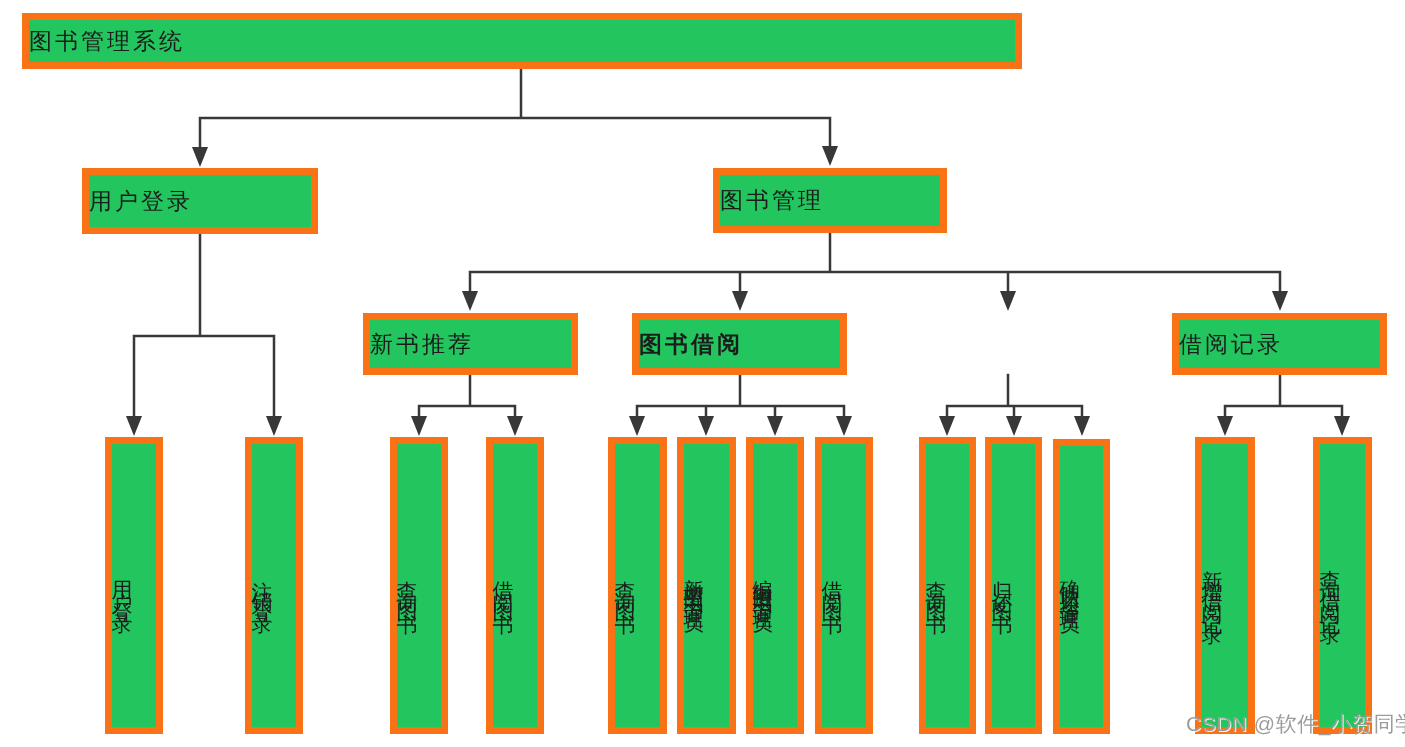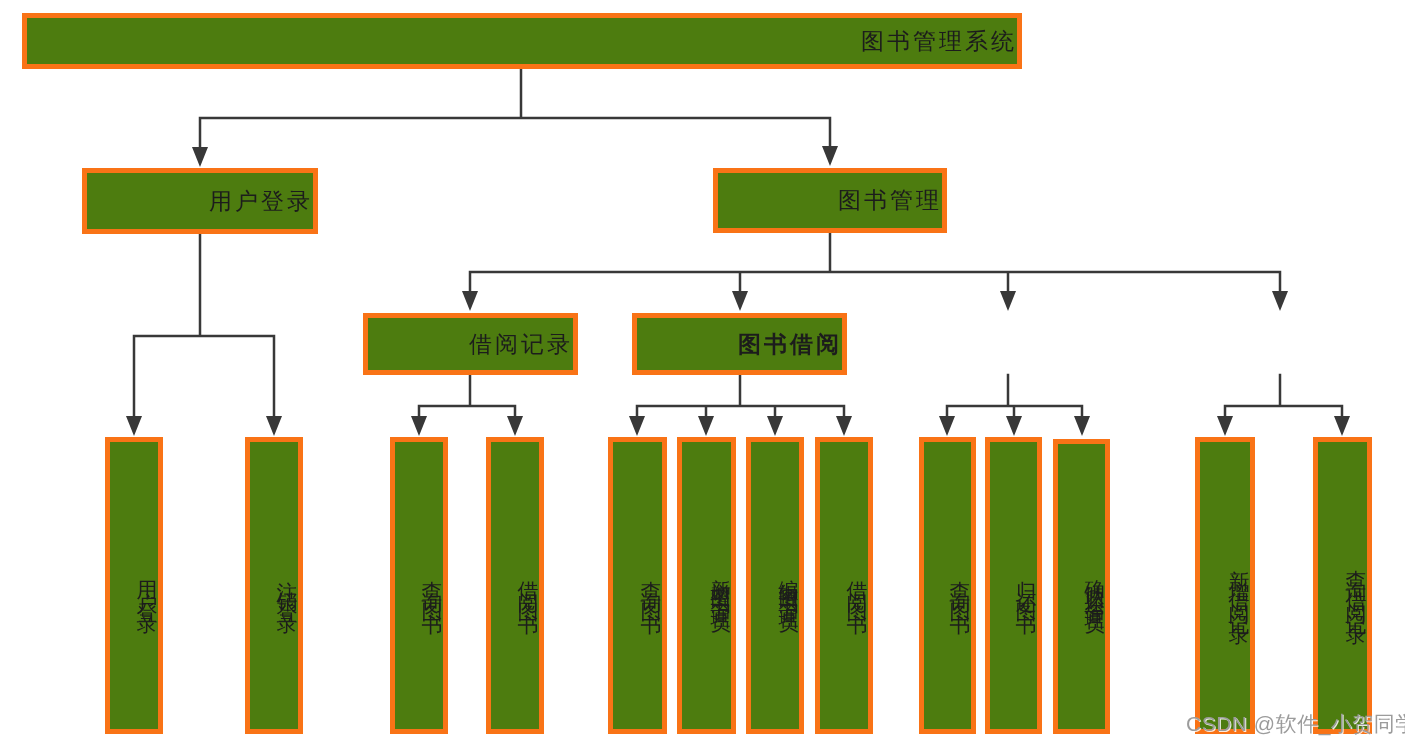--- a/index.html
+++ b/index.html
@@ -13,25 +13,25 @@
   }
   .wires {
     position: absolute;
     left: 0; top: 0;
     width: 1405px; height: 747px;
     pointer-events: none;
   }
   .node {
     position: absolute;
     box-sizing: border-box;
-    border: 5px solid #f97316;
-    background: #4d7c0f;
+    border: 7px solid #f97316;
+    background: #22c55e;
     display: flex;
     align-items: center;
-    justify-content: flex-end;
+    justify-content: flex-start;
     color: #1c1c1c;
   }
   .hnode span {
     font-size: 23px;
     letter-spacing: 3px;
     white-space: nowrap;
     color: #1c1c1c;
   }
   .leaf .vtext {
     writing-mode: vertical-rl;
@@ -118,24 +118,27 @@
   </div>
 
   <div class="node hnode" style="left:82px; top:168px; width:236px; height:66px;">
     <span>用户登录</span>
   </div>
   <div class="node hnode" style="left:713px; top:168px; width:234px; height:65px;">
     <span>图书管理</span>
   </div>
 
   <div class="node hnode" style="left:363px; top:313px; width:215px; height:62px;">
-    <span>借阅记录</span>
+    <span>新书推荐</span>
   </div>
   <div class="node hnode" style="left:632px; top:313px; width:215px; height:62px;font-weight:bold;">
     <span>图书借阅</span>
+  </div>
+  <div class="node hnode" style="left:1172px; top:313px; width:215px; height:62px;">
+    <span>借阅记录</span>
   </div>
 
   <div class="node leaf" style="left:105px; top:437px; width:58px; height:297px;">
     <span class="vtext">用户登录</span>
   </div>
   <div class="node leaf" style="left:245px; top:437px; width:58px; height:297px;">
     <span class="vtext">注销登录</span>
   </div>
 
   <div class="node leaf" style="left:390px; top:437px; width:58px; height:297px;">

